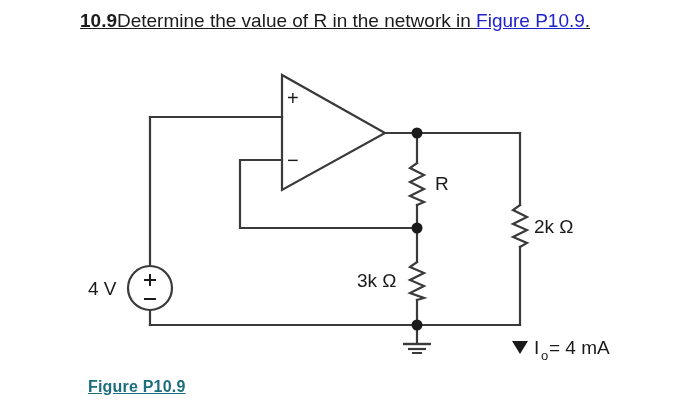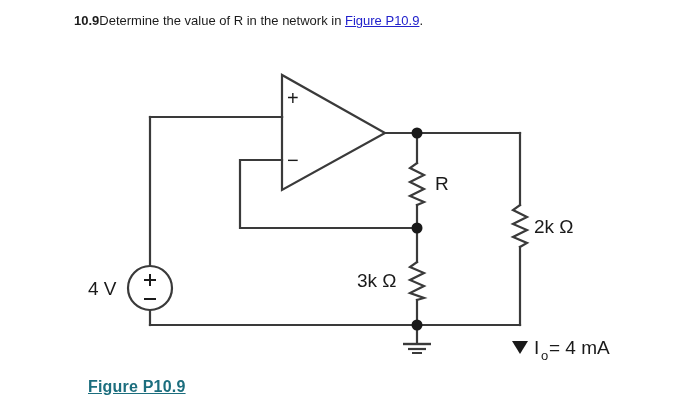--- a/index.html
+++ b/index.html
@@ -10,26 +10,27 @@
   body {
     width: 700px;
     height: 420px;
     position: relative;
     font-family: "Liberation Sans", sans-serif;
     color: #1a1a1a;
     overflow: hidden;
   }
   #question-header {
     position: absolute;
-    left: 74px;
+    left: 80px;
     top: 8px;
     width: 560px;
-    font-size: 13px;
+    font-size: 19px;
     line-height: 25px;
     color: #1c1c1c;
+    text-decoration: underline;
   }
   #question-header .qnum {
     font-weight: bold;
   }
   .doclink {
     color: #2222cc;
     text-decoration: underline;
   }
   #circuit-figure {
     position: absolute;

